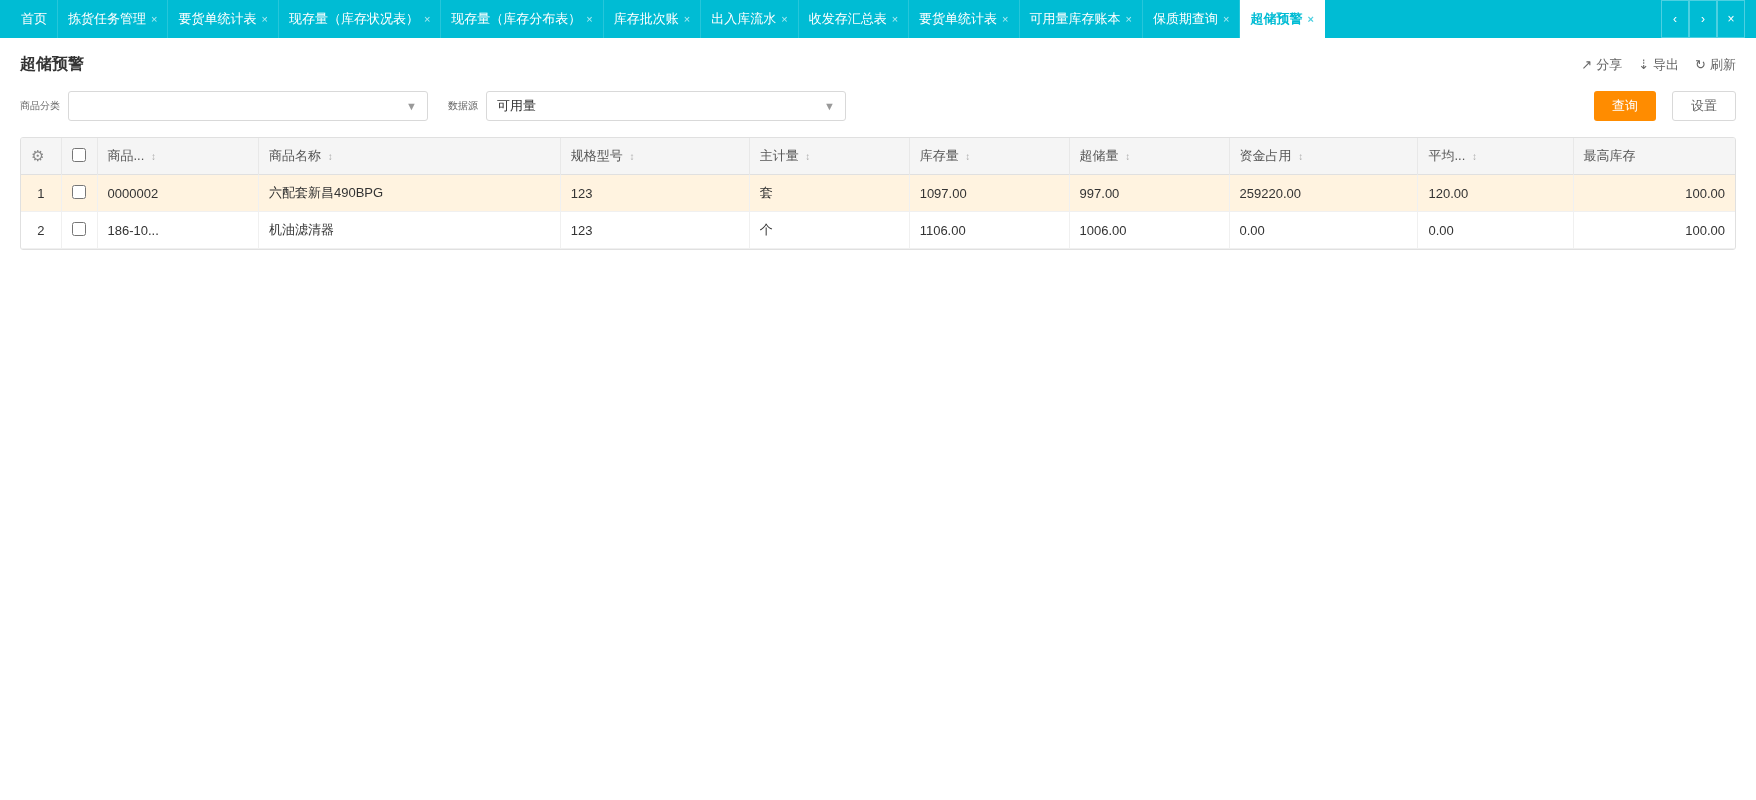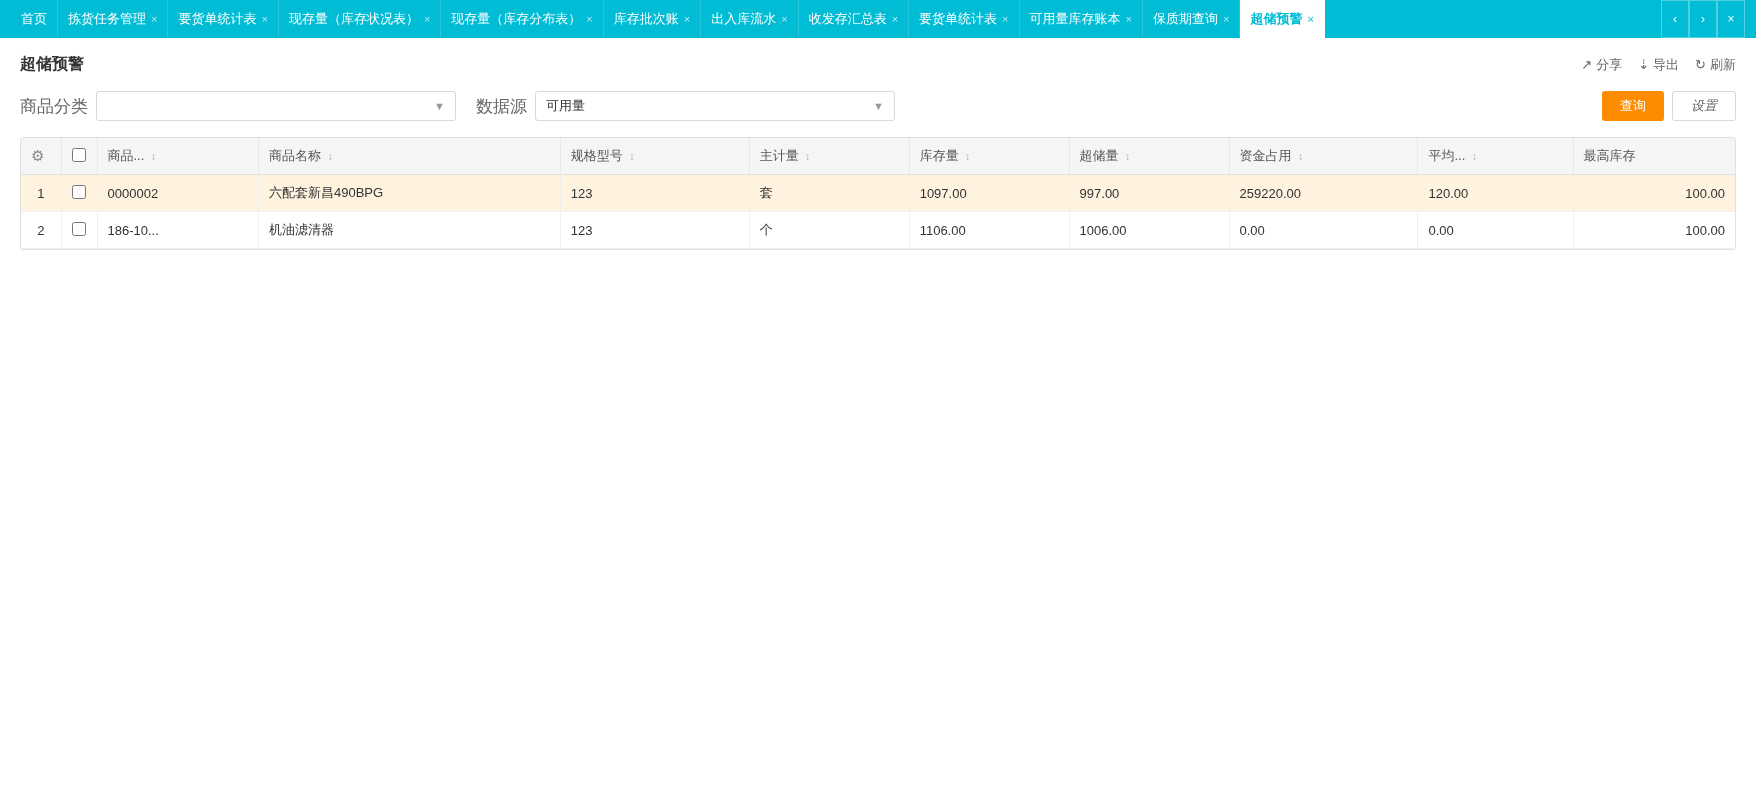--- a/index.html
+++ b/index.html
@@ -96,60 +96,59 @@
       gap: 20px;
       margin-bottom: 16px;
     }
     .filter-group {
       display: flex;
       align-items: center;
       gap: 8px;
     }
     .filter-label {
       color: #666;
-      font-size: 17px;
+      font-size: 10px;
       white-space: nowrap;
     }
     .filter-select {
       display: flex;
       align-items: center;
       border: 1px solid #d9d9d9;
       border-radius: 3px;
       padding: 4px 10px;
       min-width: 200px;
       background: #fff;
       cursor: pointer;
       justify-content: space-between;
       height: 30px;
     }
     .filter-select-wide { min-width: 360px; }
     .filter-select .arrow { color: #999; font-size: 11px; }
     .filter-actions {
       margin-left: auto;
       display: flex;
-      gap: 8px;
+      gap: 16px;
     }
     .btn-query {
       background: #ff8c00;
       color: #fff;
       border: none;
       padding: 5px 18px;
       border-radius: 3px;
       cursor: pointer;
       font-size: 13px;
     }
     .btn-settings {
       background: #fff;
       color: #666;
       border: 1px solid #d9d9d9;
       padding: 5px 18px;
       border-radius: 3px;
       cursor: pointer;
       font-size: 13px;
-      font-style: italic;
     }
 
     
     .data-table {
       width: 100%;
       border-collapse: collapse;
       font-size: 13px;
     }
     .data-table thead tr {
       background: #f5f5f5;

